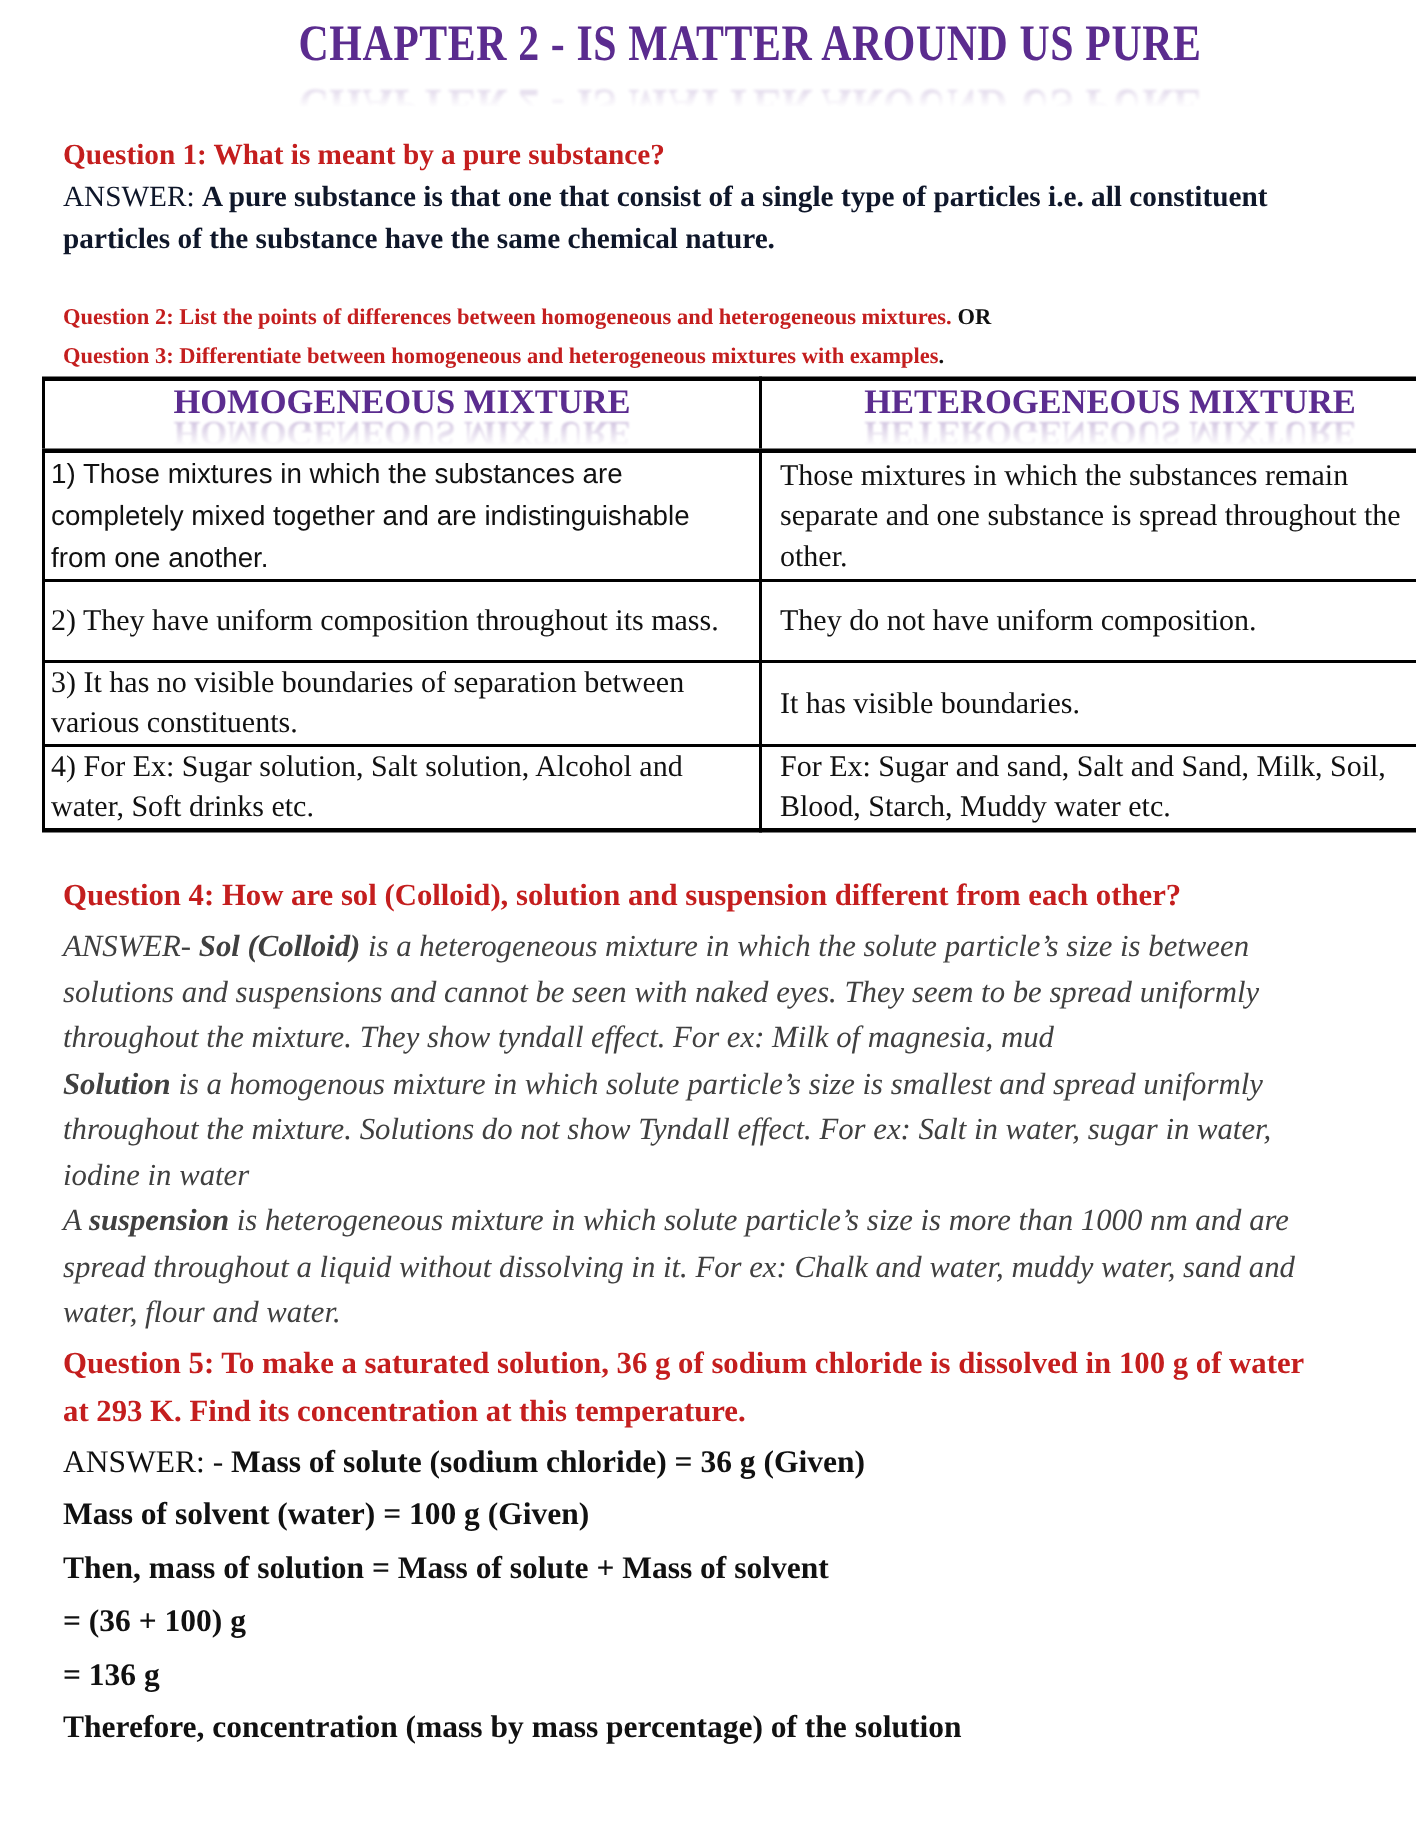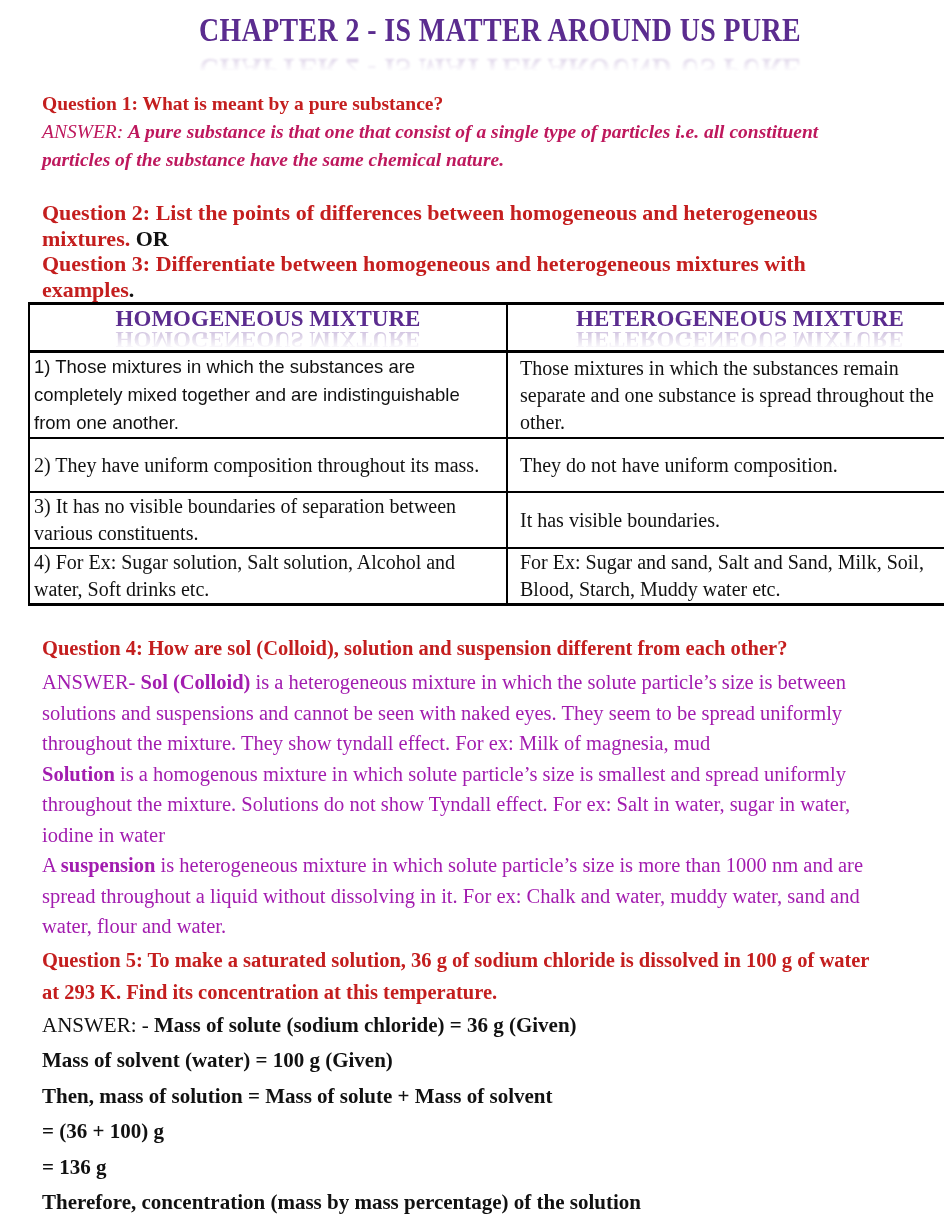--- a/index.html
+++ b/index.html
@@ -23,24 +23,24 @@
             mask-image:linear-gradient(to bottom, rgba(0,0,0,.85), transparent 90%);
   }
   .title-copy { transform:scaleX(.82) scaleY(-1); }
 
   .content { padding:0 14px; }
 
   
   .q { color:#c41e1e; font-weight:bold; margin:0; }
   .q1 { margin-top:16px; font-size:19.5px; line-height:28px; max-width:830px; }
   .a1 { margin:0; font-size:19.5px; line-height:28px; max-width:830px;
-        color:#be185d; font-weight:bold;font-style:italic; }
+        color:#0f172a; font-weight:bold; }
   .reg { font-weight:normal; }
   .black { color:#111111; }
-  .q23 { margin-top:26px; font-size:22px; line-height:25.5px; max-width:826px; }
+  .q23 { margin-top:26px; font-size:15px; line-height:25.5px; max-width:826px; }
   .q3  { margin-top:0; }
 
   
   .tbl {
     width:944px; border-collapse:collapse; table-layout:fixed; margin-top:0;
     border-top:3px solid #000; border-bottom:3px solid #000;
   }
   .tbl th {
     border:2px solid #000; border-bottom:3px solid #000;
     height:30px; padding:0; overflow:hidden; vertical-align:top; text-align:center;
@@ -63,21 +63,21 @@
   .tbl td.right { padding-left:12px; }
   td.sans { font-family:"Liberation Sans", sans-serif; font-size:18.5px; line-height:28px;border-radius:30px; }
   tr.r1 td { height:84px; }
   tr.r2 td { height:52px; }
   tr.r3 td { height:52px; }
   tr.r4 td { height:53px; }
 
   
   .q4 { margin-top:30px; font-size:20.5px; line-height:25px; max-width:880px; }
   .a4 { margin-top:6px; }
-  .a4 p { margin:0; font-size:20.5px; line-height:30.5px; max-width:842px; color:#a21caf; }
+  .a4 p { margin:0; font-size:20.5px; line-height:30.5px; max-width:842px; color:#404040;font-style:italic; }
   .b { font-weight:bold; }
   .q5 { margin-top:2px; font-size:20.5px; line-height:32px; max-width:842px; }
   .a5 { margin:0; font-size:21px; line-height:35.5px; font-weight:bold; color:#111; }
 </style>
 </head>
 <body>
 
 <div class="page">
 
   <div class="title-block">

